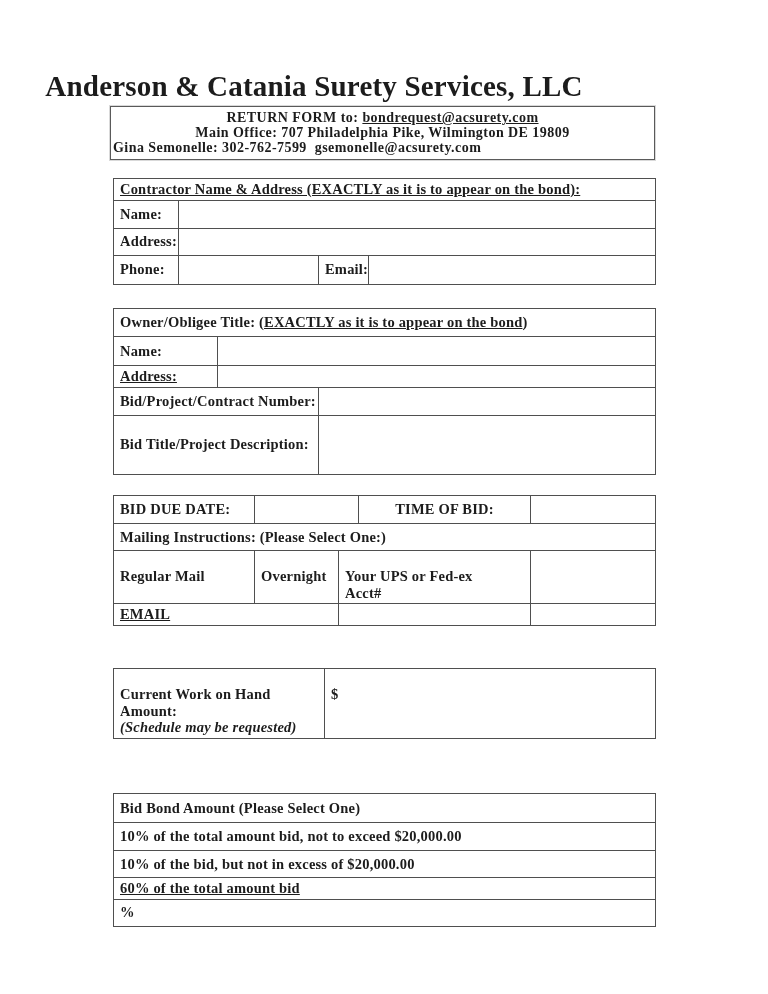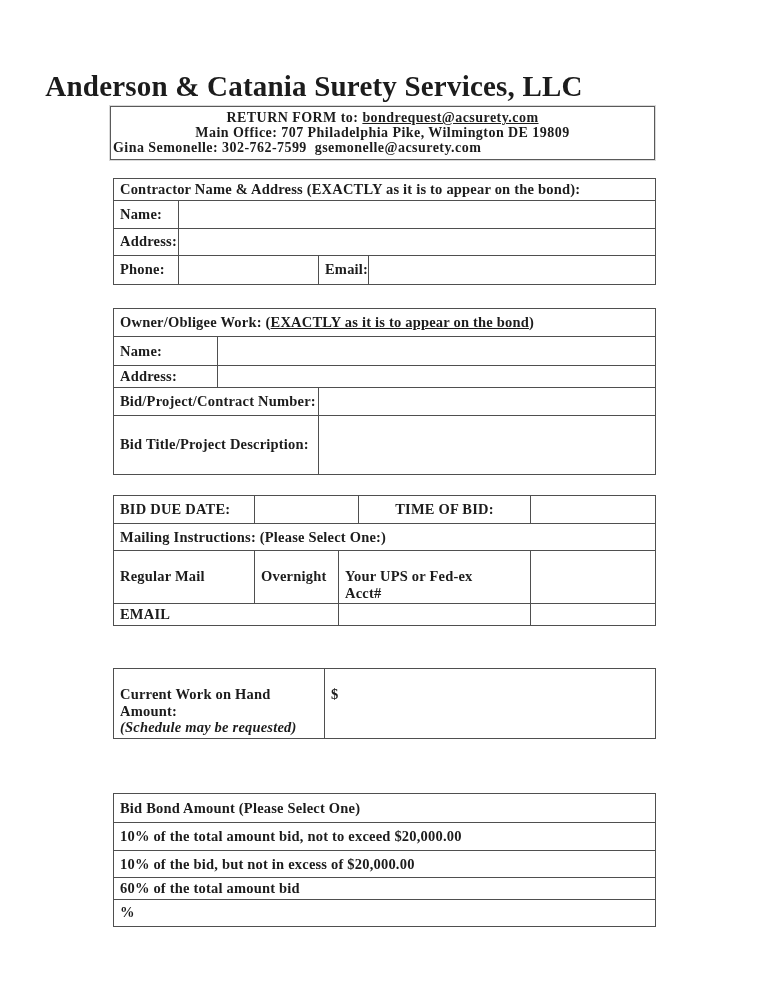--- a/index.html
+++ b/index.html
@@ -37,21 +37,21 @@
   .ups-wrap{width:140px;}
   td.pct-cell{padding-left:48px;}
 
   #t-contractor{top:178px;}
   #t-owner{top:308px;}
   #t-bid{top:495px;}
   #t-current{top:668px;}
   #t-estimated{top:732px;}
   #t-bidbond{top:793px;padding-left:23px;}
 
-  tr.h25{height:17px;} tr.h27{height:27px;} tr.h28{height:28px;} tr.h29{height:29px;}
+  tr.h25{height:17px;text-decoration:underline;} tr.h27{height:27px;} tr.h28{height:28px;} tr.h29{height:29px;}
   tr.h44{height:44px;} tr.h45{height:45px;} tr.h47{height:47px;} tr.h59{height:59px;}
 </style>
 </head>
 <body>
 
 <div class="page">
 
   <div class="doc-title">Anderson &amp; Catania Surety Services, LLC</div>
 
   <div class="header-box">
@@ -89,21 +89,21 @@
     </table>
 
   <table class="form" id="t-owner">
     <colgroup>
         <col style="width:104px">
         <col style="width:101px">
         <col style="width:337px">
       </colgroup>
     <tbody>
         <tr class="h28">
-      <td colspan="3" class="nowrap"><span>Owner/Obligee Work: (</span><span class="u">EXACTLY as it is to appear on the bond</span><span>)</span></td>
+      <td colspan="3" class="nowrap"><span>Owner/Obligee Title: (</span><span class="u">EXACTLY as it is to appear on the bond</span><span>)</span></td>
     </tr>
     <tr class="h29">
       <td>Name:</td>
       <td colspan="2"></td>
     </tr>
     <tr class="h25">
       <td>Address:</td>
       <td colspan="2"></td>
     </tr>
     <tr class="h28">

